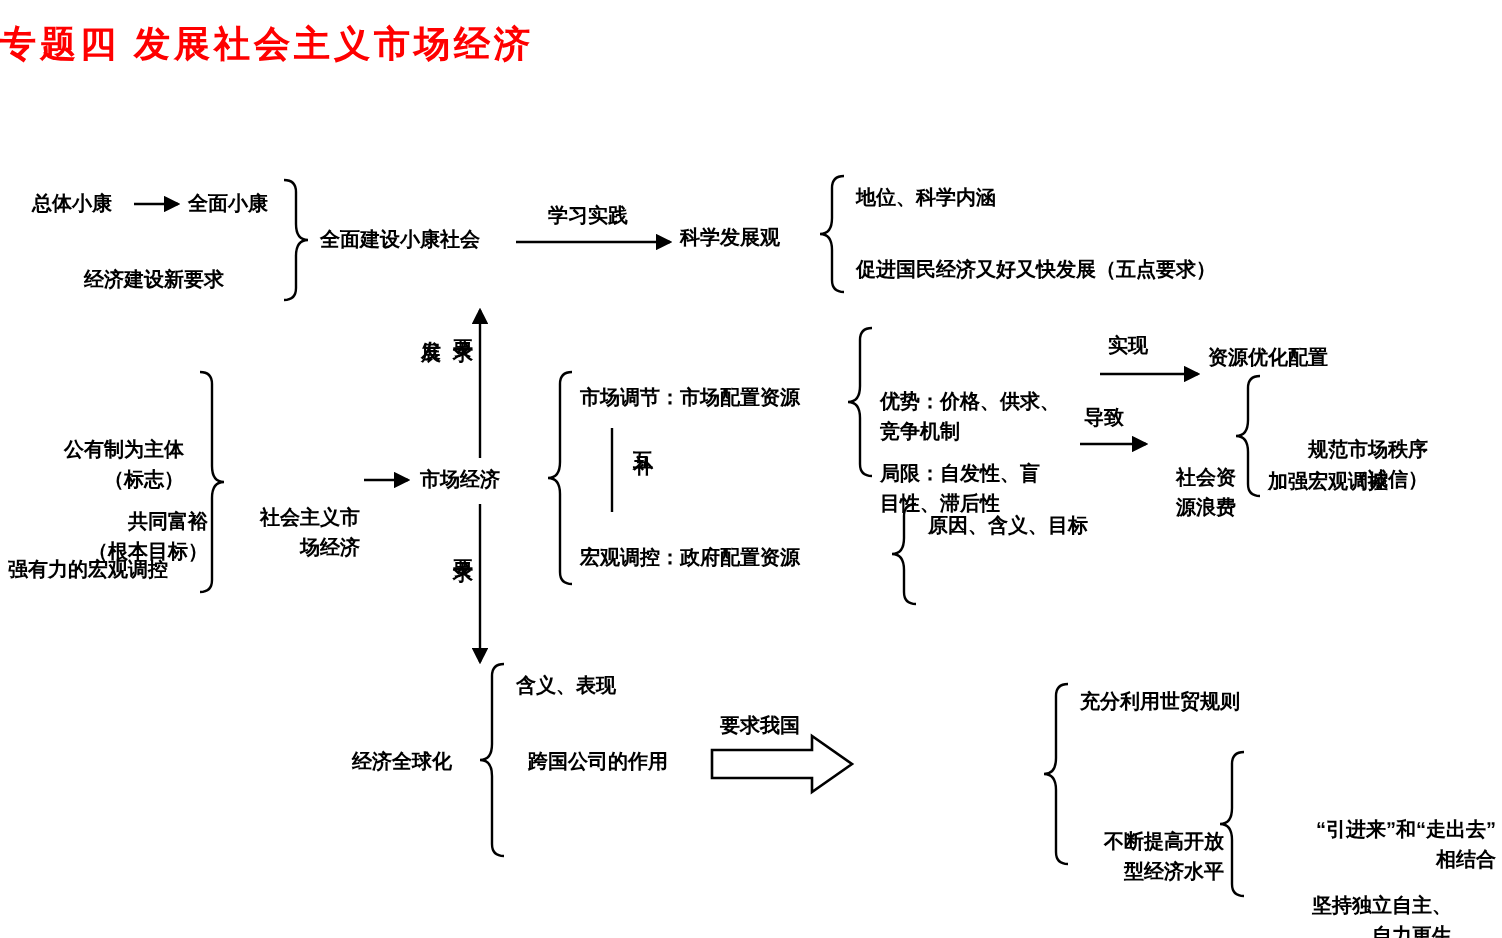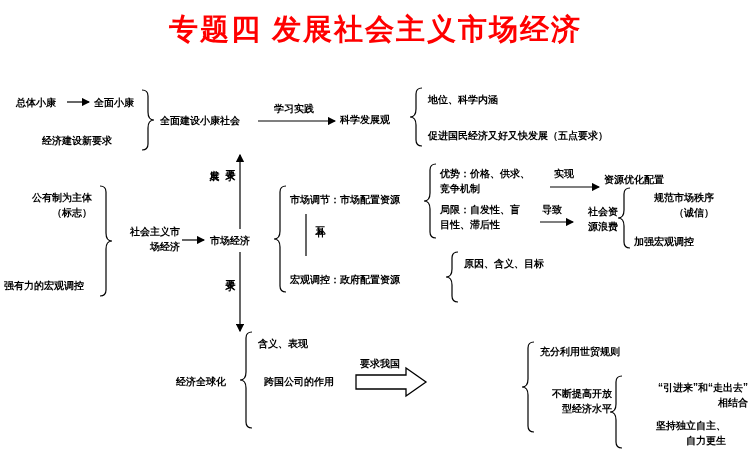--- a/index.html
+++ b/index.html
@@ -2,27 +2,27 @@
 <html><head>
 <meta charset="utf-8">
 <style>
   html,body{margin:0;padding:0;background:#ffffff;}
   .canvas{
     position:relative;width:751px;height:469px;background:#ffffff;
     font-family:"Liberation Sans","DejaVu Sans",sans-serif;color:#000;overflow:hidden;
   }
   .layer{position:absolute;left:0;top:0;}
   .title{
-    position:absolute;left:0;top:10px;width:751px;text-align:center;
-    font-size:29px;font-weight:bold;letter-spacing:2px;
+    position:absolute;left:0;top:10px;width:751px;text-align:left;
+    font-size:18px;font-weight:bold;letter-spacing:2px;
   }
   .node{
     position:absolute;font-size:10px;font-weight:bold;line-height:15px;white-space:nowrap;
   }
-  .pre{white-space:pre-line;}
+  .pre{white-space:pre-line;margin-top:28px;}
   .center{text-align:right;}
   .vert{
     writing-mode:vertical-lr;text-orientation:upright;white-space:pre-line;
     line-height:16px;letter-spacing:1px;
   }
 </style>
 </head>
 <body>
 
 <div class="canvas">
@@ -62,20 +62,22 @@
   <div class="node" style="left:94px;top:95px">全面小康</div>
   <div class="node" style="left:42px;top:133px">经济建设新要求</div>
   <div class="node" style="left:160px;top:113px">全面建设小康社会</div>
   <div class="node" style="left:274px;top:101px">学习实践</div>
   <div class="node" style="left:340px;top:112px">科学发展观</div>
   <div class="node" style="left:428px;top:92px">地位、科学内涵</div>
   <div class="node" style="left:428px;top:128px">促进国民经济又好又快发展（五点要求）</div>
 
   <div class="node pre center" style="left:8px;top:190px;width:84px">公有制为主体
 （标志）</div>
+  <div class="node pre center" style="left:20px;top:226px;width:84px">共同富裕
+（根本目标）</div>
   <div class="node" style="left:4px;top:278px">强有力的宏观调控</div>
   <div class="node pre center" style="left:116px;top:224px;width:64px">社会主义市
 场经济</div>
   <div class="node" style="left:210px;top:233px">市场经济</div>
   <div class="node vert" style="left:206px;top:162px">发展
 要求</div>
   <div class="node vert" style="left:222px;top:272px">要求</div>
   <div class="node" style="left:290px;top:192px">市场调节：市场配置资源</div>
   <div class="node vert" style="left:312px;top:218px">互补</div>
   <div class="node" style="left:290px;top:272px">宏观调控：政府配置资源</div>

